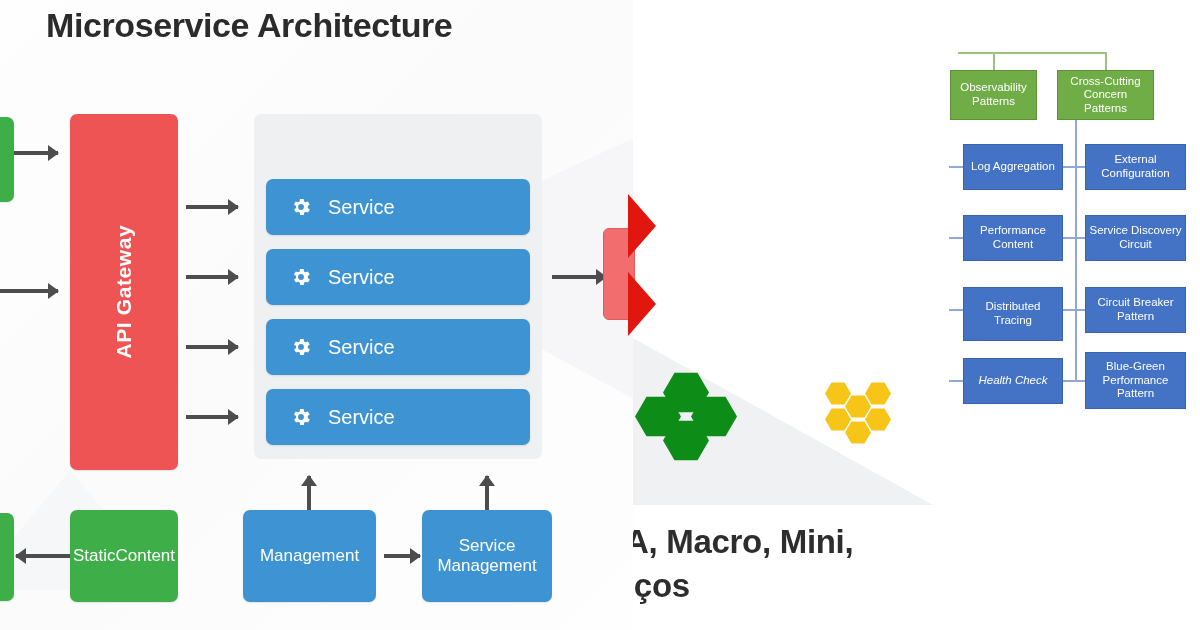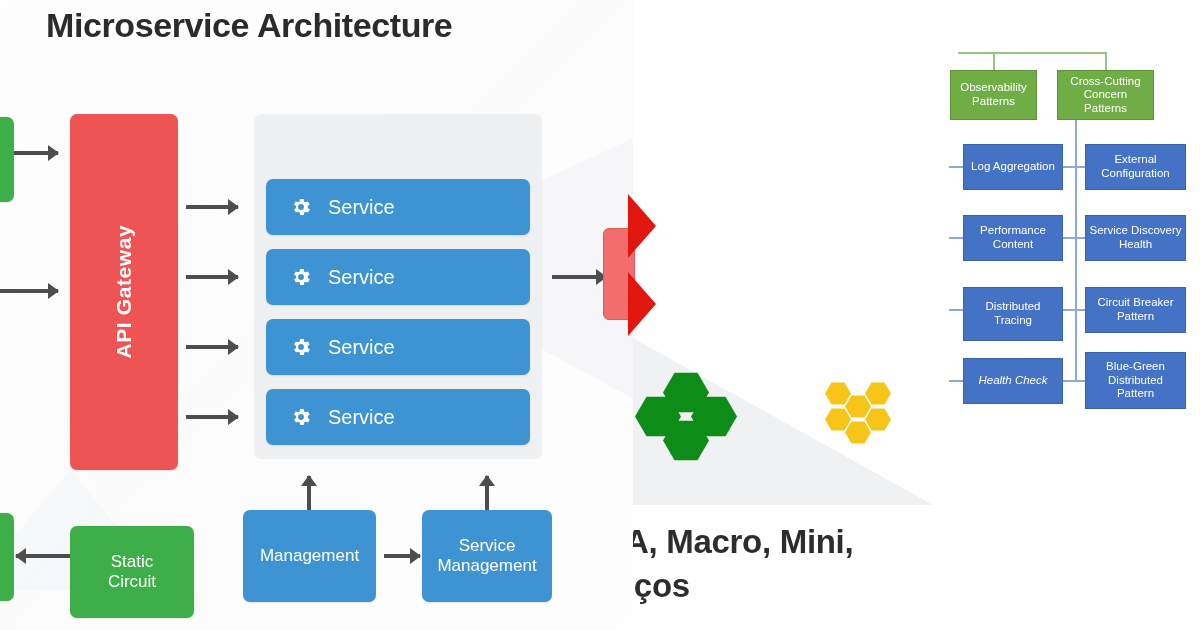--- a/index.html
+++ b/index.html
@@ -50,21 +50,21 @@
             border-radius:7px;}
   .ms-panel-title{position:absolute;left:254px;top:128px;width:288px;text-align:center;
             font-size:24px;color:#3a3a3a;}
   .svc{position:absolute;left:266px;width:264px;height:56px;border-radius:7px;background:#3e93d2;
        display:flex;align-items:center;gap:26px;padding-left:62px;box-sizing:border-box;
        color:#fff;font-size:20px;box-shadow:0 1px 2px rgba(0,0,0,.10);}
   .svc .gear{position:absolute;left:24px;top:50%;transform:translateY(-50%);width:22px;height:22px;}
   #svc0{top:179px;} #svc1{top:249px;} #svc2{top:319px;} #svc3{top:389px;}
 
   
-  #static-content{left:70px;top:510px;width:124px;height:92px;font-size:17px;flex-direction:column;margin-top:16px;}
+  #static-content{left:70px;top:510px;width:108px;height:92px;font-size:17px;flex-direction:row;}
   #management{left:243px;top:510px;width:133px;height:92px;font-size:17px;}
   #service-discovery{left:422px;top:510px;width:130px;height:92px;font-size:17px;flex-direction:column;}
 
   
   .arrow{position:absolute;background:#4d4d4d;height:4px;}
   .arrow::after{content:"";position:absolute;right:-1px;top:50%;transform:translateY(-50%);
      width:0;height:0;border-left:11px solid #4d4d4d;border-top:8px solid transparent;border-bottom:8px solid transparent;}
   .arrow.left::after{right:auto;left:-1px;border-left:0;border-right:11px solid #4d4d4d;}
   .arrow.up{width:4px;height:auto;}
   .arrow.up::after{right:auto;left:50%;top:-1px;transform:translateX(-50%);
@@ -188,21 +188,21 @@
           <path fill="#ffffff" d="M19.4 13a7.6 7.6 0 000-2l2.1-1.6-2-3.5-2.5 1a7.7 7.7 0 00-1.7-1l-.4-2.7h-4l-.4 2.7a7.7 7.7 0 00-1.7 1l-2.5-1-2 3.5L6.6 11a7.6 7.6 0 000 2l-2.1 1.6 2 3.5 2.5-1a7.7 7.7 0 001.7 1l.4 2.7h4l.4-2.7a7.7 7.7 0 001.7-1l2.5 1 2-3.5zM12 15.2A3.2 3.2 0 1115.2 12 3.2 3.2 0 0112 15.2z"></path>
         </svg>
       <span>Service</span>
     </div>
 
     <div class="arrow" id="ar-out"></div>
 
     <div class="arrow left" id="ar-static"></div>
     <div class="node green" id="static-content">
       <span>Static</span>
-      <span>Circuit</span>
+      <span>Content</span>
     </div>
     <div class="node blue" id="management">
       <span>Management</span>
     </div>
     <div class="arrow" id="ar-mgmt"></div>
     <div class="node blue" id="service-discovery">
       <span>Service</span>
       <span>Management</span>
     </div>
     <div class="arrow up" id="ar-up1"></div>
@@ -254,18 +254,18 @@
 
     <div class="tnode green" id="tn-cross">Cross-Cutting Concern Patterns</div>
     <div class="tnode green" id="tn-obs">Observability Patterns</div>
 
     <div class="tnode blue" id="tn-log">Log Aggregation</div>
     <div class="tnode blue" id="tn-perf">Performance Content</div>
     <div class="tnode blue" id="tn-trace">Distributed Tracing</div>
     <div class="tnode blue" id="tn-health">Health Check</div>
 
     <div class="tnode blue" id="tn-extconf">External Configuration</div>
-    <div class="tnode blue" id="tn-sdp">Service Discovery Health</div>
+    <div class="tnode blue" id="tn-sdp">Service Discovery Circuit</div>
     <div class="tnode blue" id="tn-cbp">Circuit Breaker Pattern</div>
-    <div class="tnode blue" id="tn-bgd">Blue-Green Distributed Pattern</div>
+    <div class="tnode blue" id="tn-bgd">Blue-Green Performance Pattern</div>
   </div>
 
 </div>
 
 </body></html>

